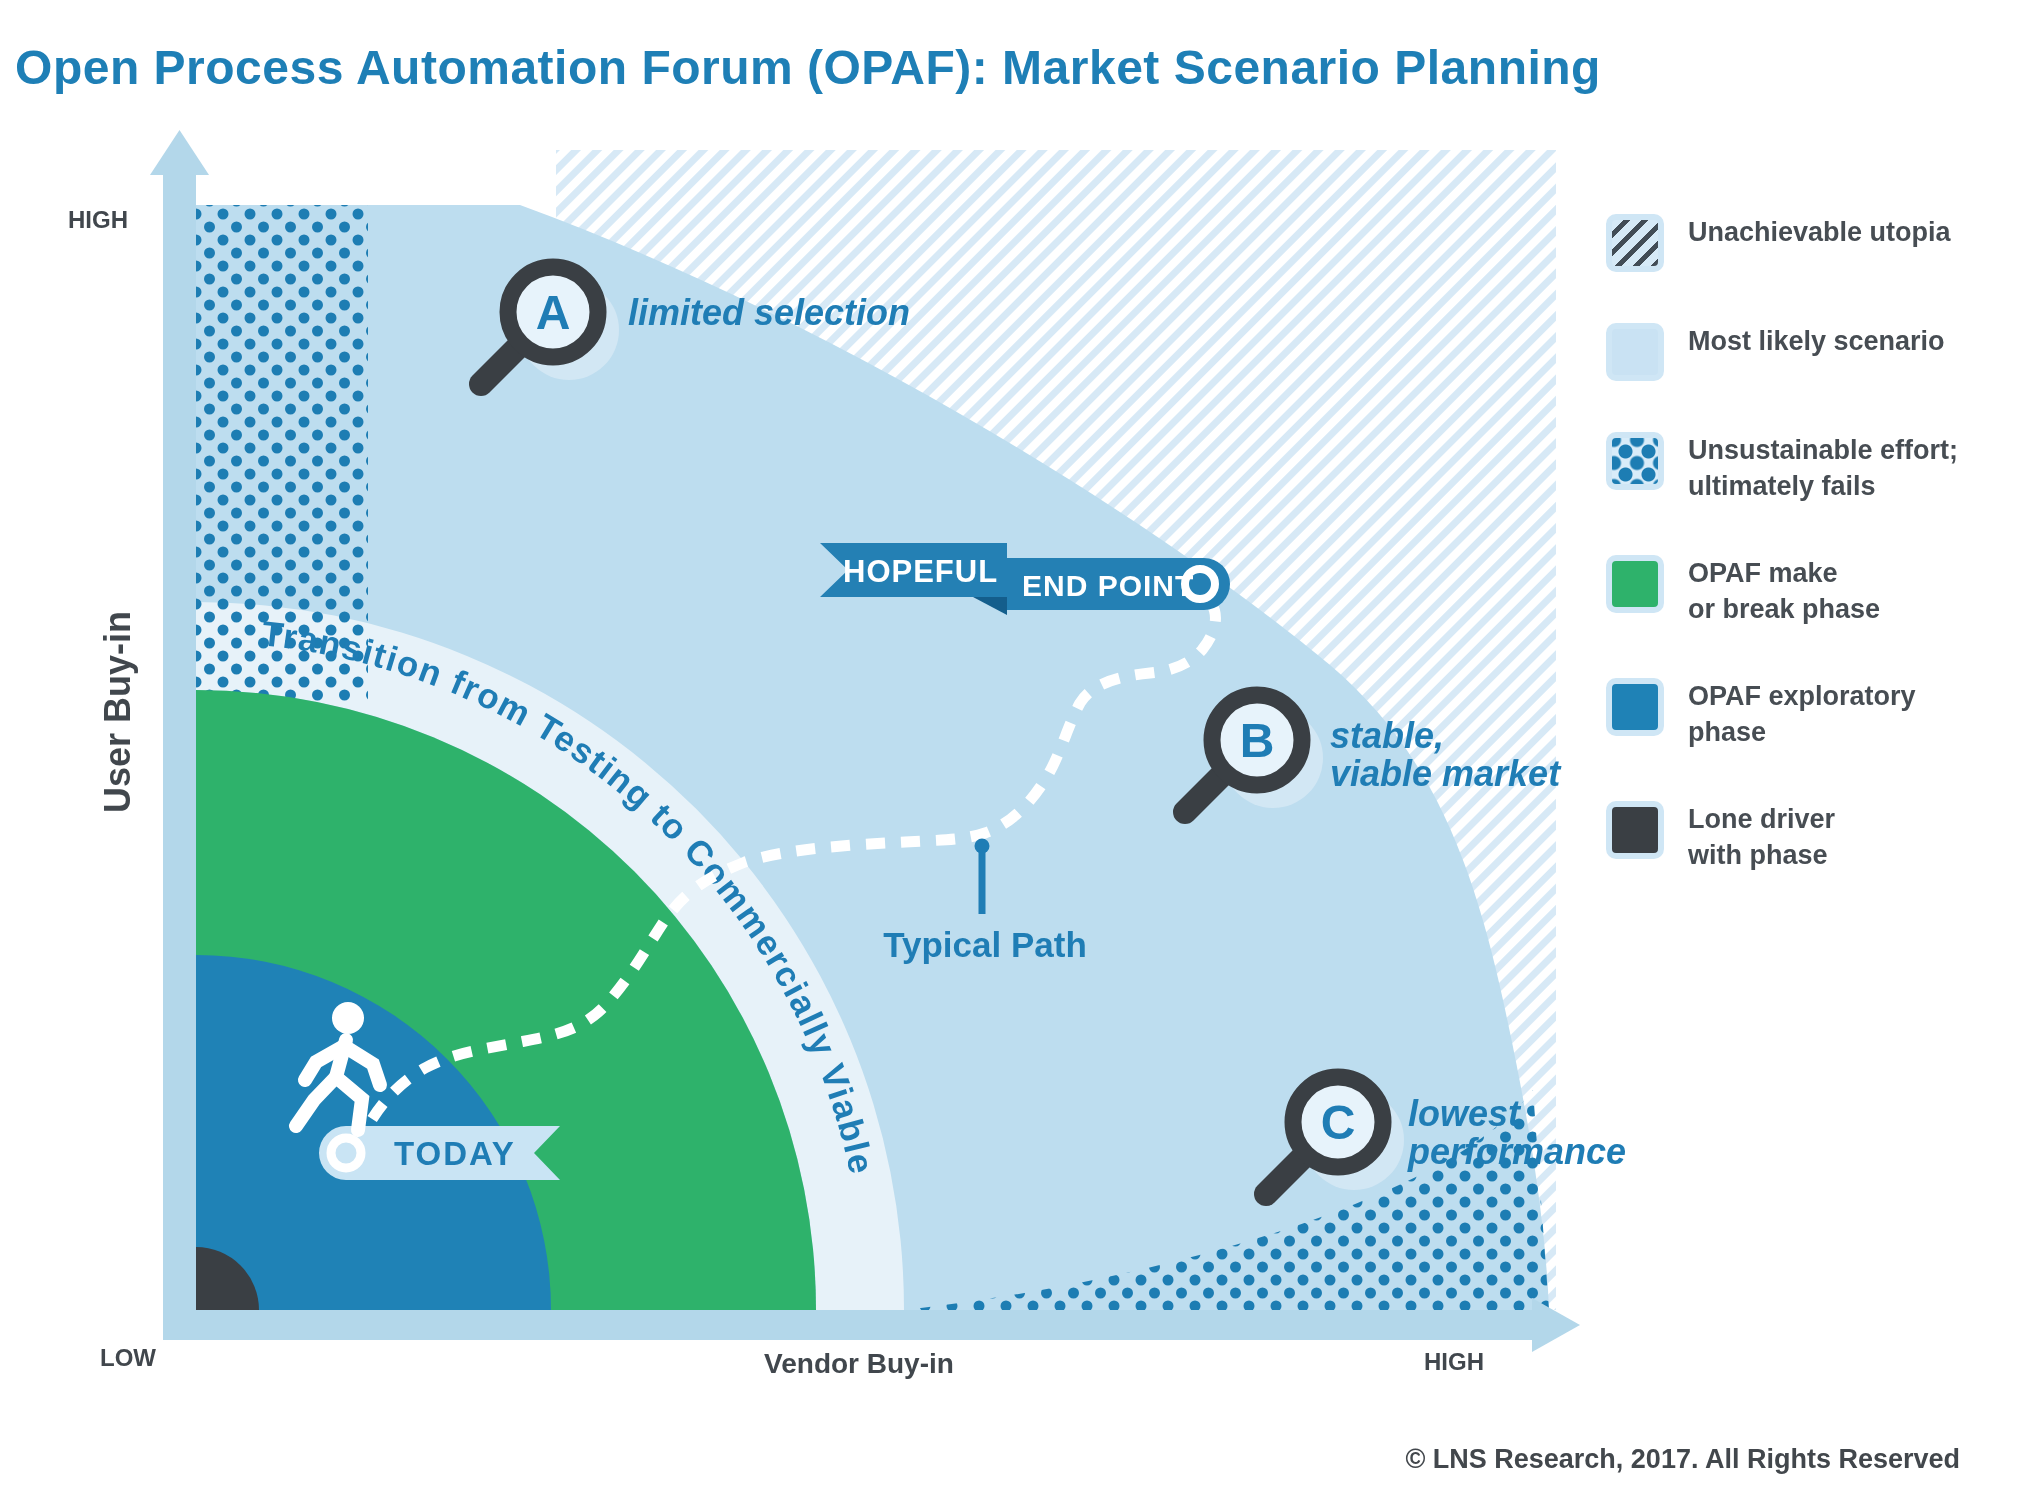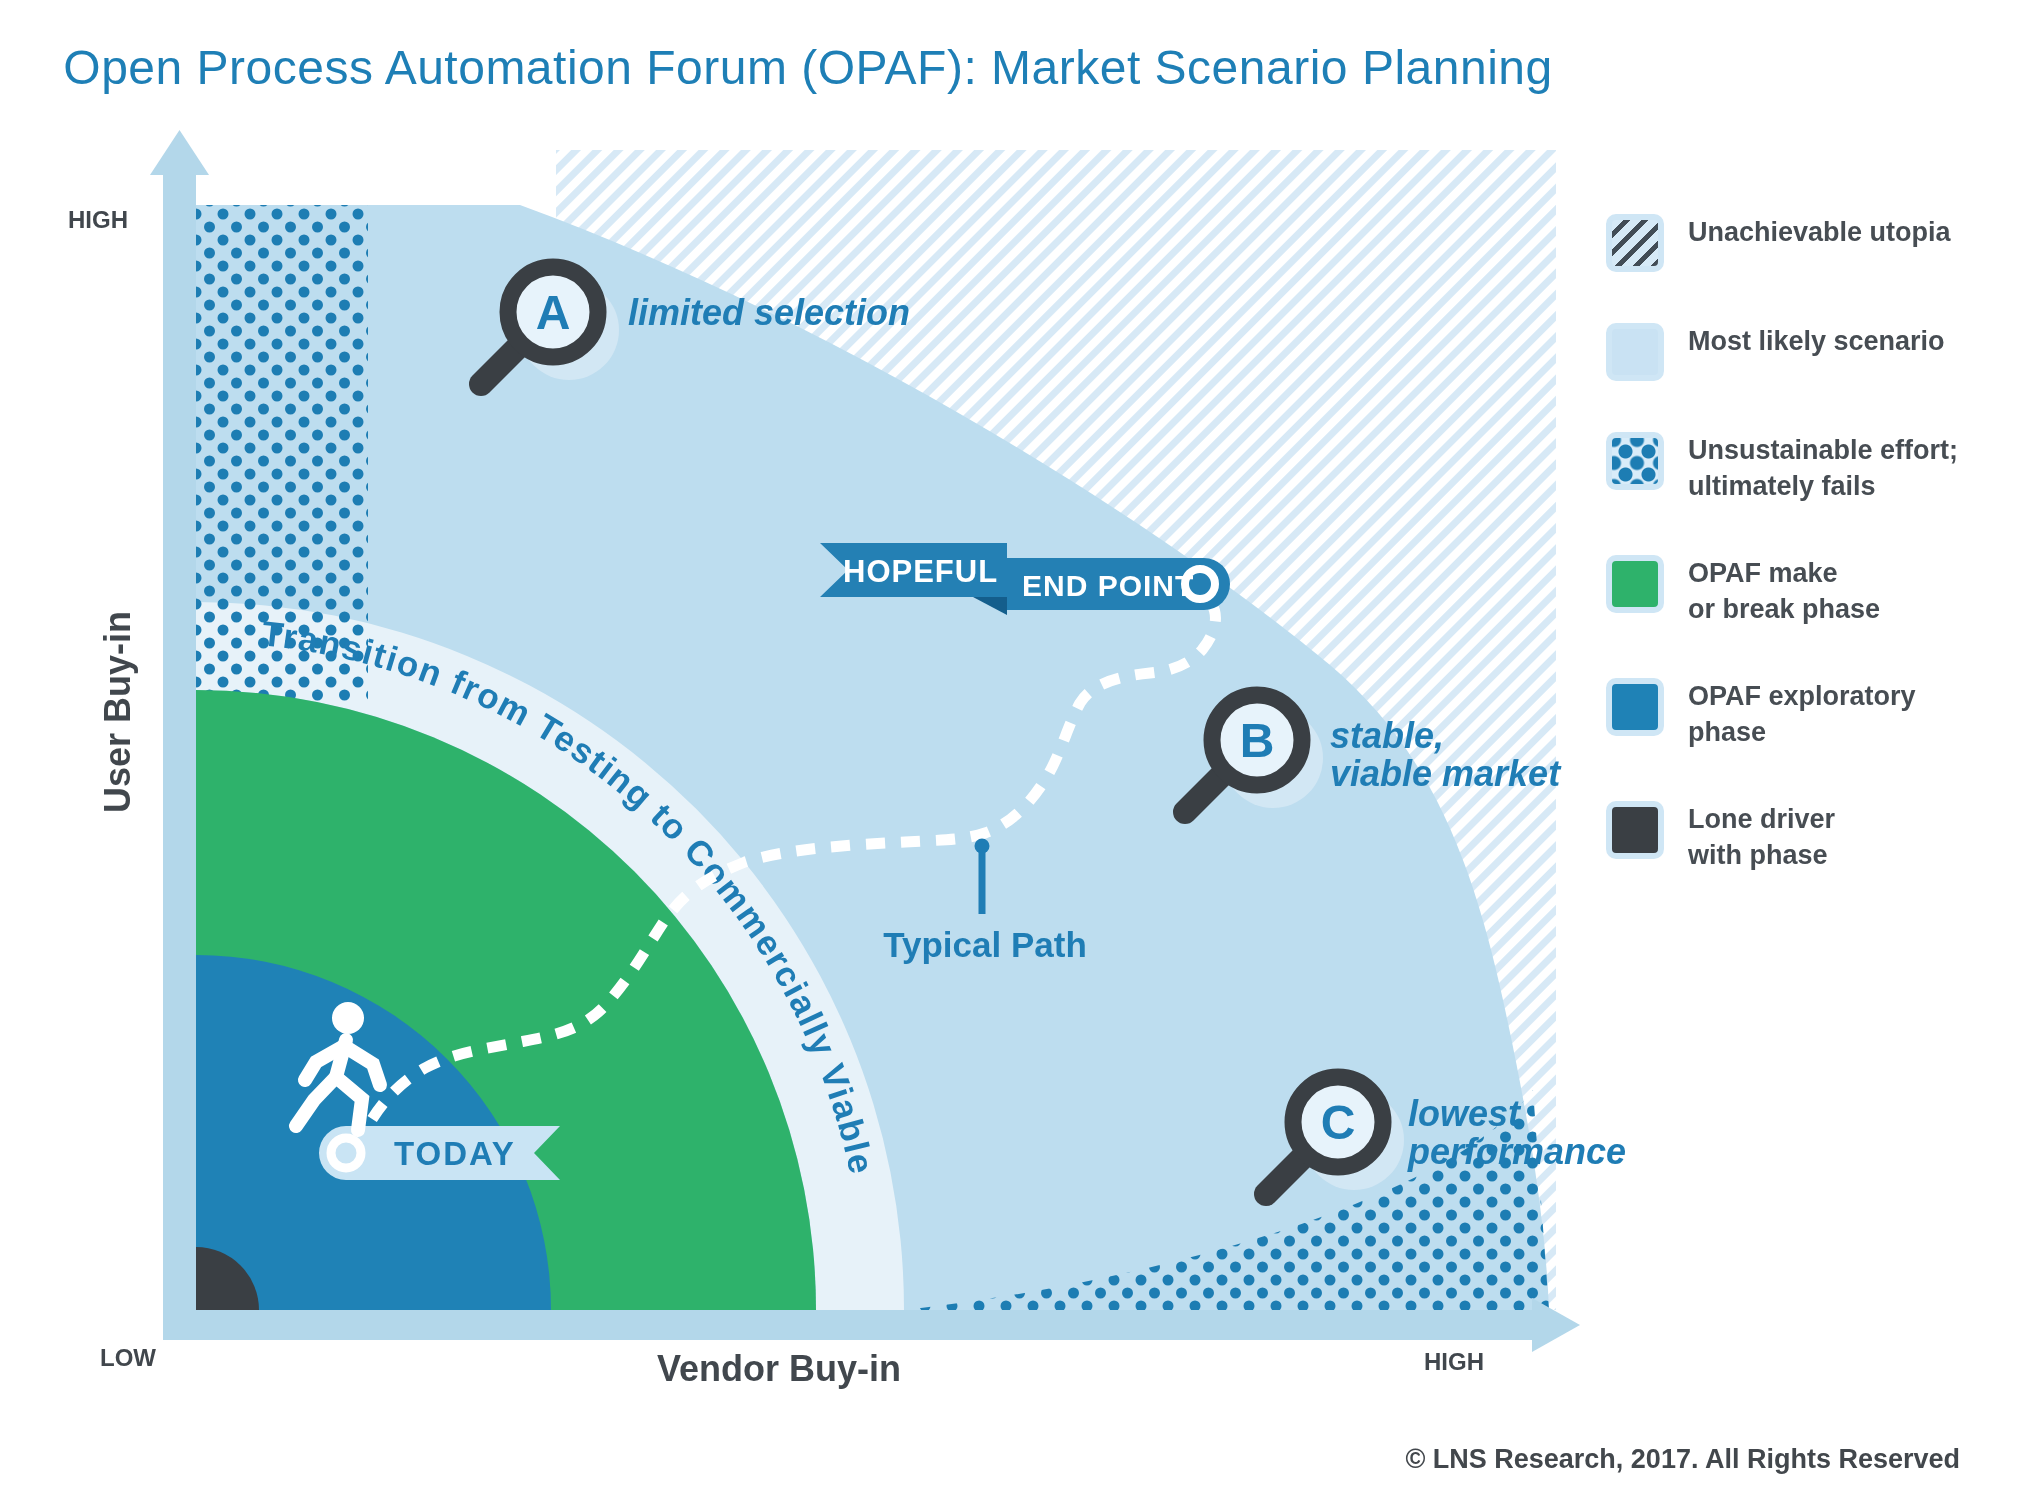--- a/index.html
+++ b/index.html
@@ -1,24 +1,24 @@
 <!DOCTYPE html>
 <html><head>
 <meta charset="utf-8">
 <style>
   html,body{margin:0;padding:0;background:#ffffff;}
   #stage{position:relative;width:2040px;height:1506px;background:#ffffff;overflow:hidden;
          font-family:"Liberation Sans", sans-serif;}
   #title{position:absolute;left:0;top:40px;width:1616px;text-align:center;
-         font-size:48px;font-weight:normal;color:#1e7fb6;letter-spacing:0.5px;}
+         font-size:48px;font-weight:bold;color:#1e7fb6;letter-spacing:0.5px;}
   .axis-lab{position:absolute;font-weight:bold;color:#41474d;font-size:24px;}
   #y-high{left:68px;top:206px;}
   #low{left:100px;top:1344px;}
   #x-high{left:1424px;top:1348px;}
-  #x-name{left:779px;top:1348px;transform:translateX(-50%);font-size:36px;}
+  #x-name{left:859px;top:1348px;transform:translateX(-50%);font-size:28px;}
   #y-name{left:118px;top:712px;transform:translate(-50%,-50%) rotate(-90deg);
           white-space:nowrap;font-size:36px;}
   #footer{position:absolute;right:80px;top:1444px;font-size:27px;font-weight:bold;color:#42474c;}
   
   #legend{position:absolute;left:1606px;top:214px;width:420px;}
   .lg-row{display:flex;margin-bottom:51px;}
   .sw{width:46px;height:46px;border:6px solid #cfe6f5;border-radius:10px;flex:0 0 auto;}
   .sw-hatch{background:repeating-linear-gradient(135deg,#d6eaf7 0 8px,#424d56 8px 13px);}
   .sw-lightblue{background:#c9e2f3;}
   .sw-dots{background-color:#d8ecf9;

